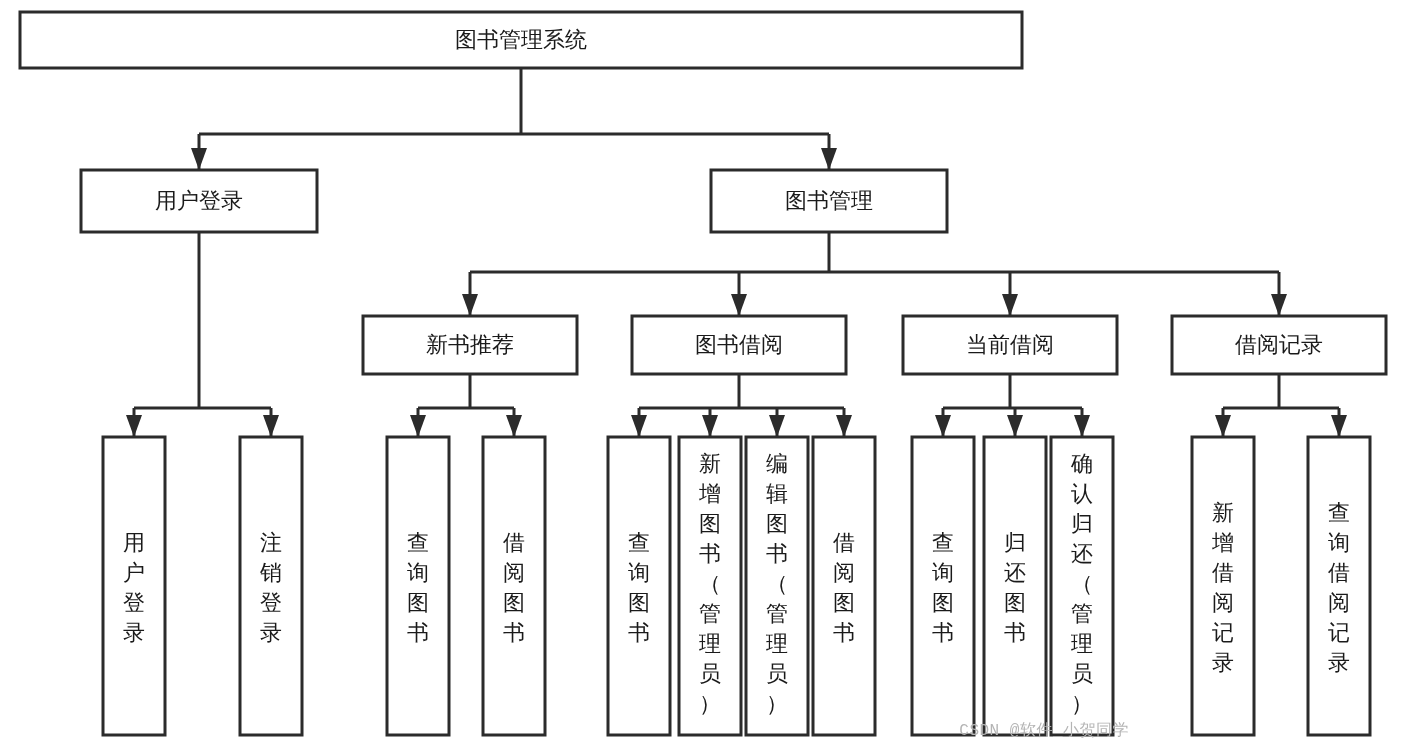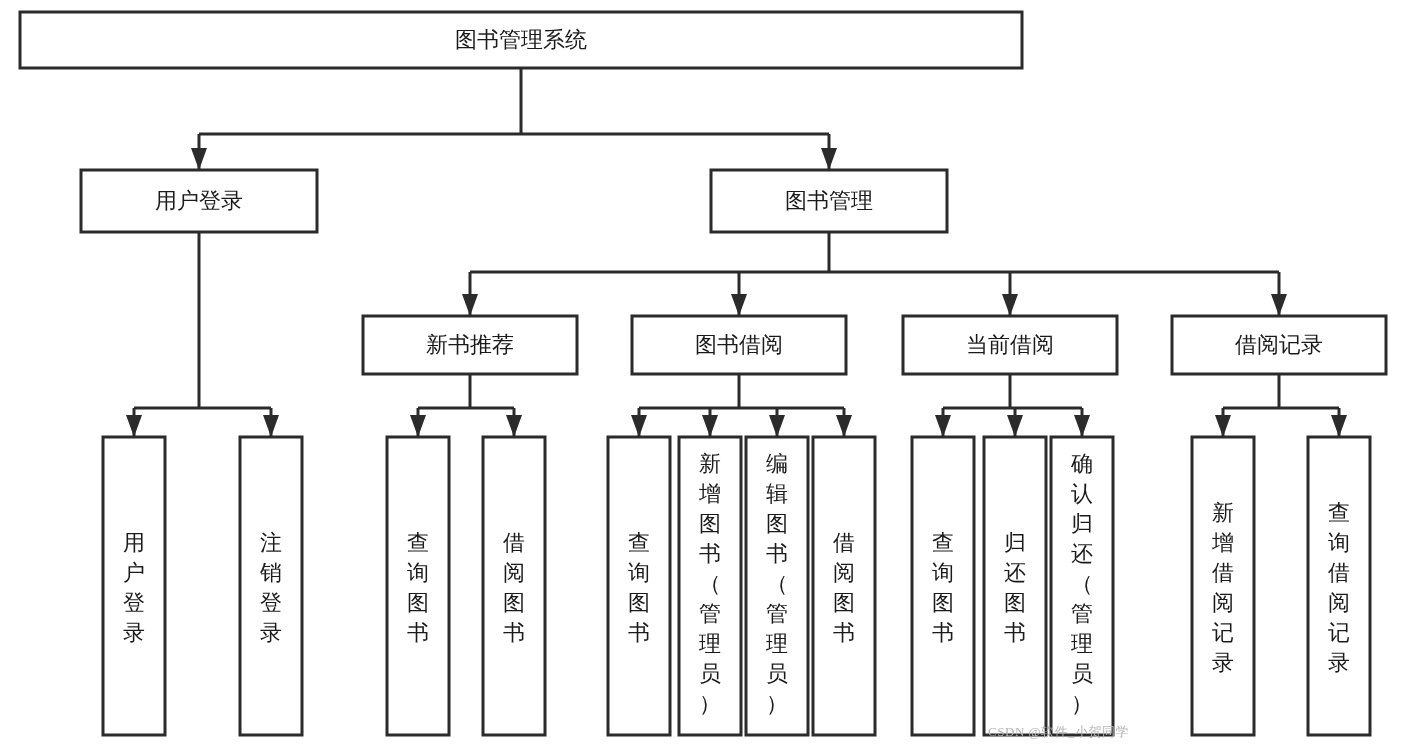--- a/index.html
+++ b/index.html
@@ -51,22 +51,22 @@
   .node-label-vertical {
     font-family: "Liberation Sans", "DejaVu Sans", sans-serif;
     fill: #1a1a1a;
     font-size: 22px;
     text-anchor: middle;
   }
   .watermark {
     position: absolute;
     right: 12px;
     bottom: 6px;
-    font-family: Liberation Serif, serif;
-    font-size: 13px;
+    font-family: Liberation Mono, monospace;
+    font-size: 16px;
     color: #b4b4b4;
     white-space: nowrap;
     letter-spacing: 0.5px;
   }
 </style>
 </head>
 <body>
 
 <div id="diagram-root">
   <svg class="flow" viewBox="0 0 1405 747">

